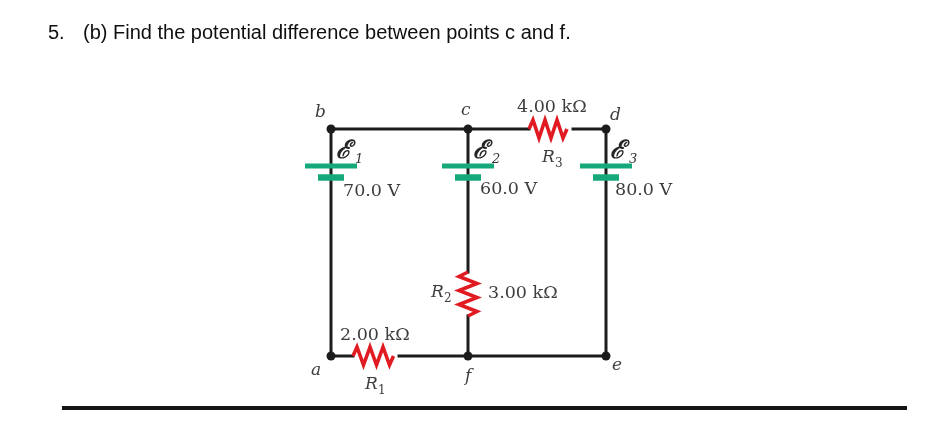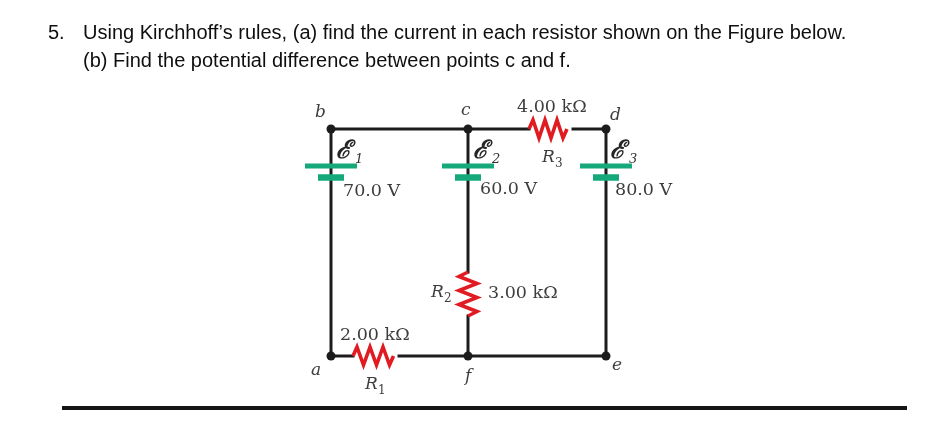--- a/index.html
+++ b/index.html
@@ -37,21 +37,20 @@
     position: absolute; left: 62px; top: 406px;
     width: 845px; height: 4px; background: #141414;
   }
 </style>
 </head>
 <body>
 
 <div class="problem">
   <div class="num">5.</div>
   <div class="lines">
-    <div class="pline">Using Kirchhoff’s rules, (a) find the current in each resistor shown on the Figure below.</div>
     <div class="pline">(b) Find the potential difference between points c and f.</div>
   </div>
 </div>
 
 <svg class="circuit" width="931" height="433" viewBox="0 0 931 433">
 
   <g>
     <path class="wire" d="M331,129 H529" stroke="#1c1c1c"></path>
     <path class="wire" d="M573,129 H606" stroke="#1c1c1c"></path>
     <path class="wire" d="M331,129 V356" stroke="#1c1c1c"></path>

